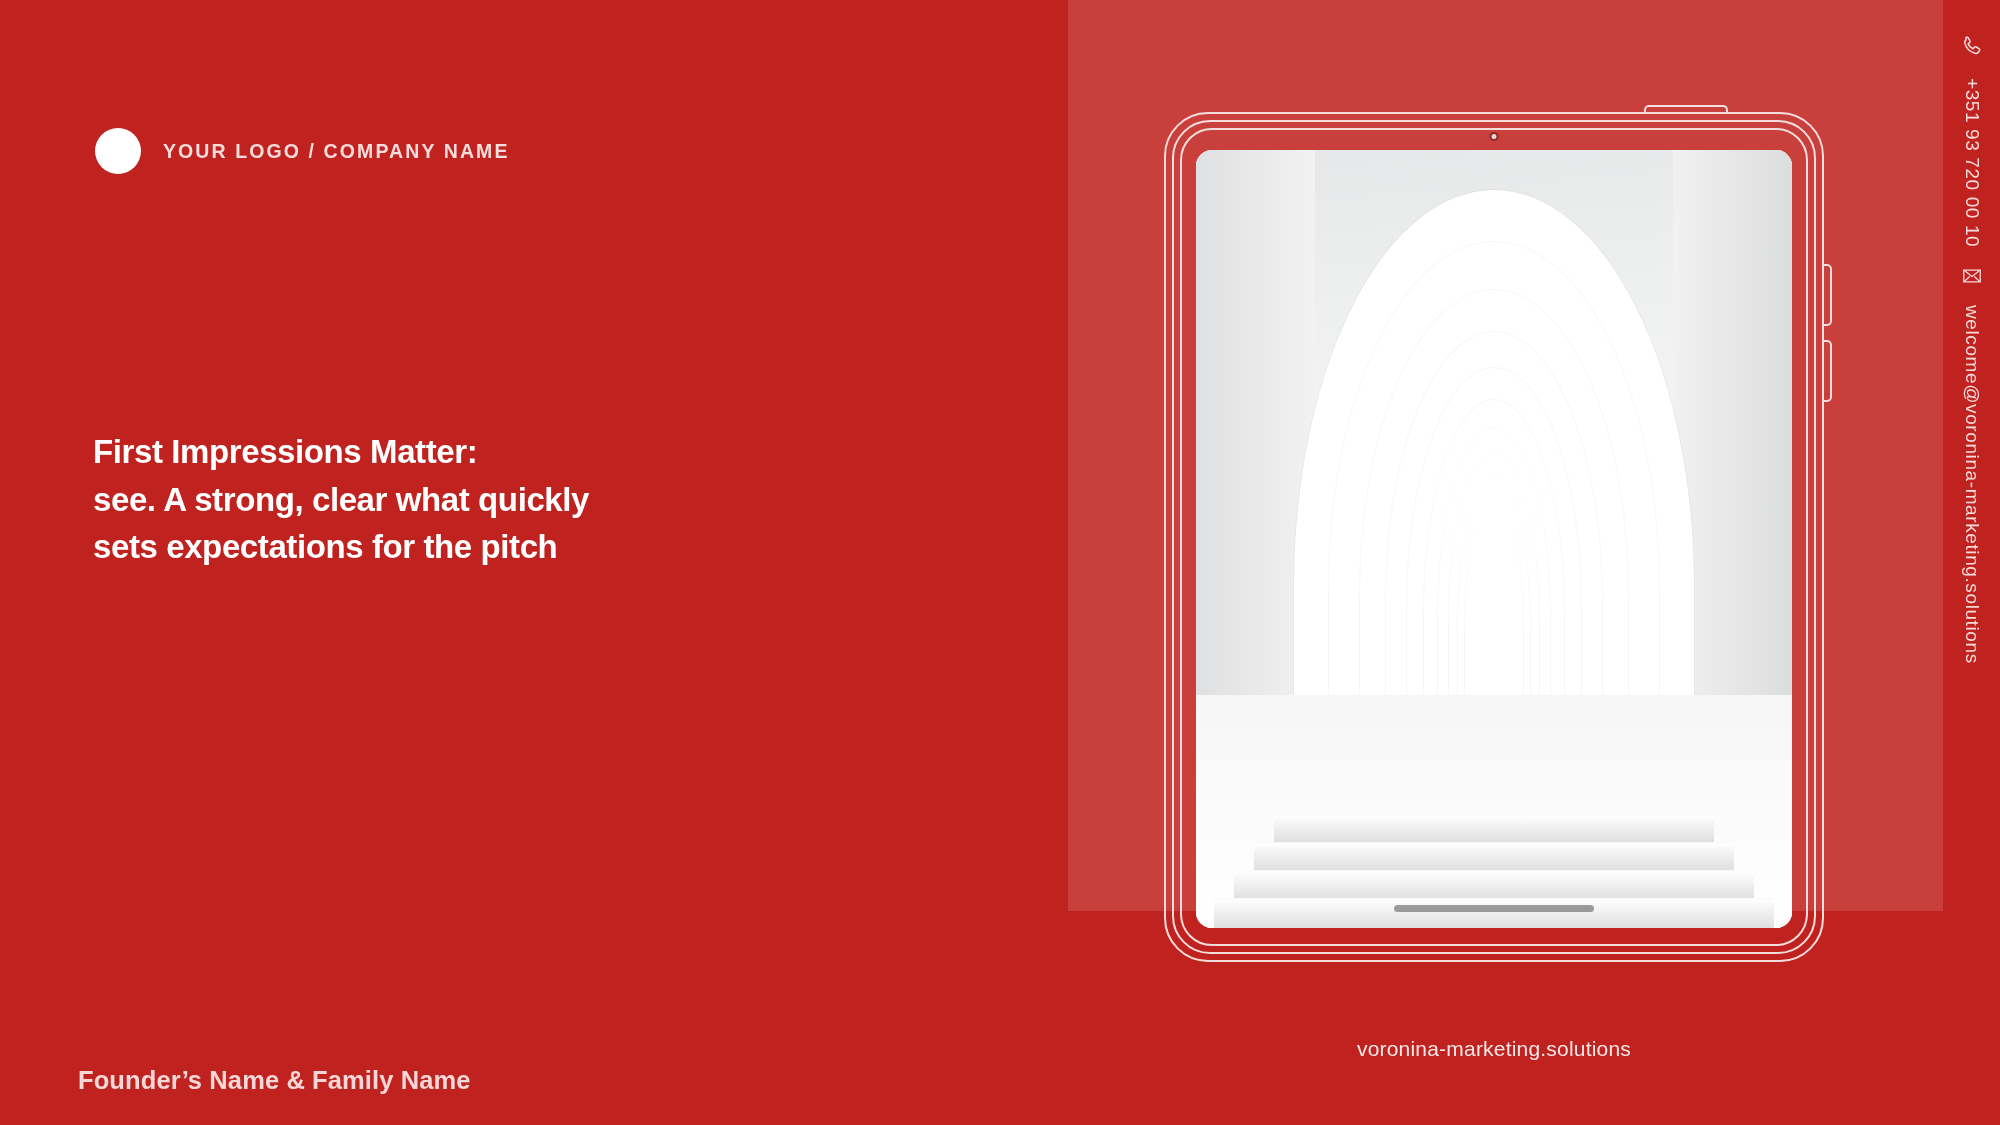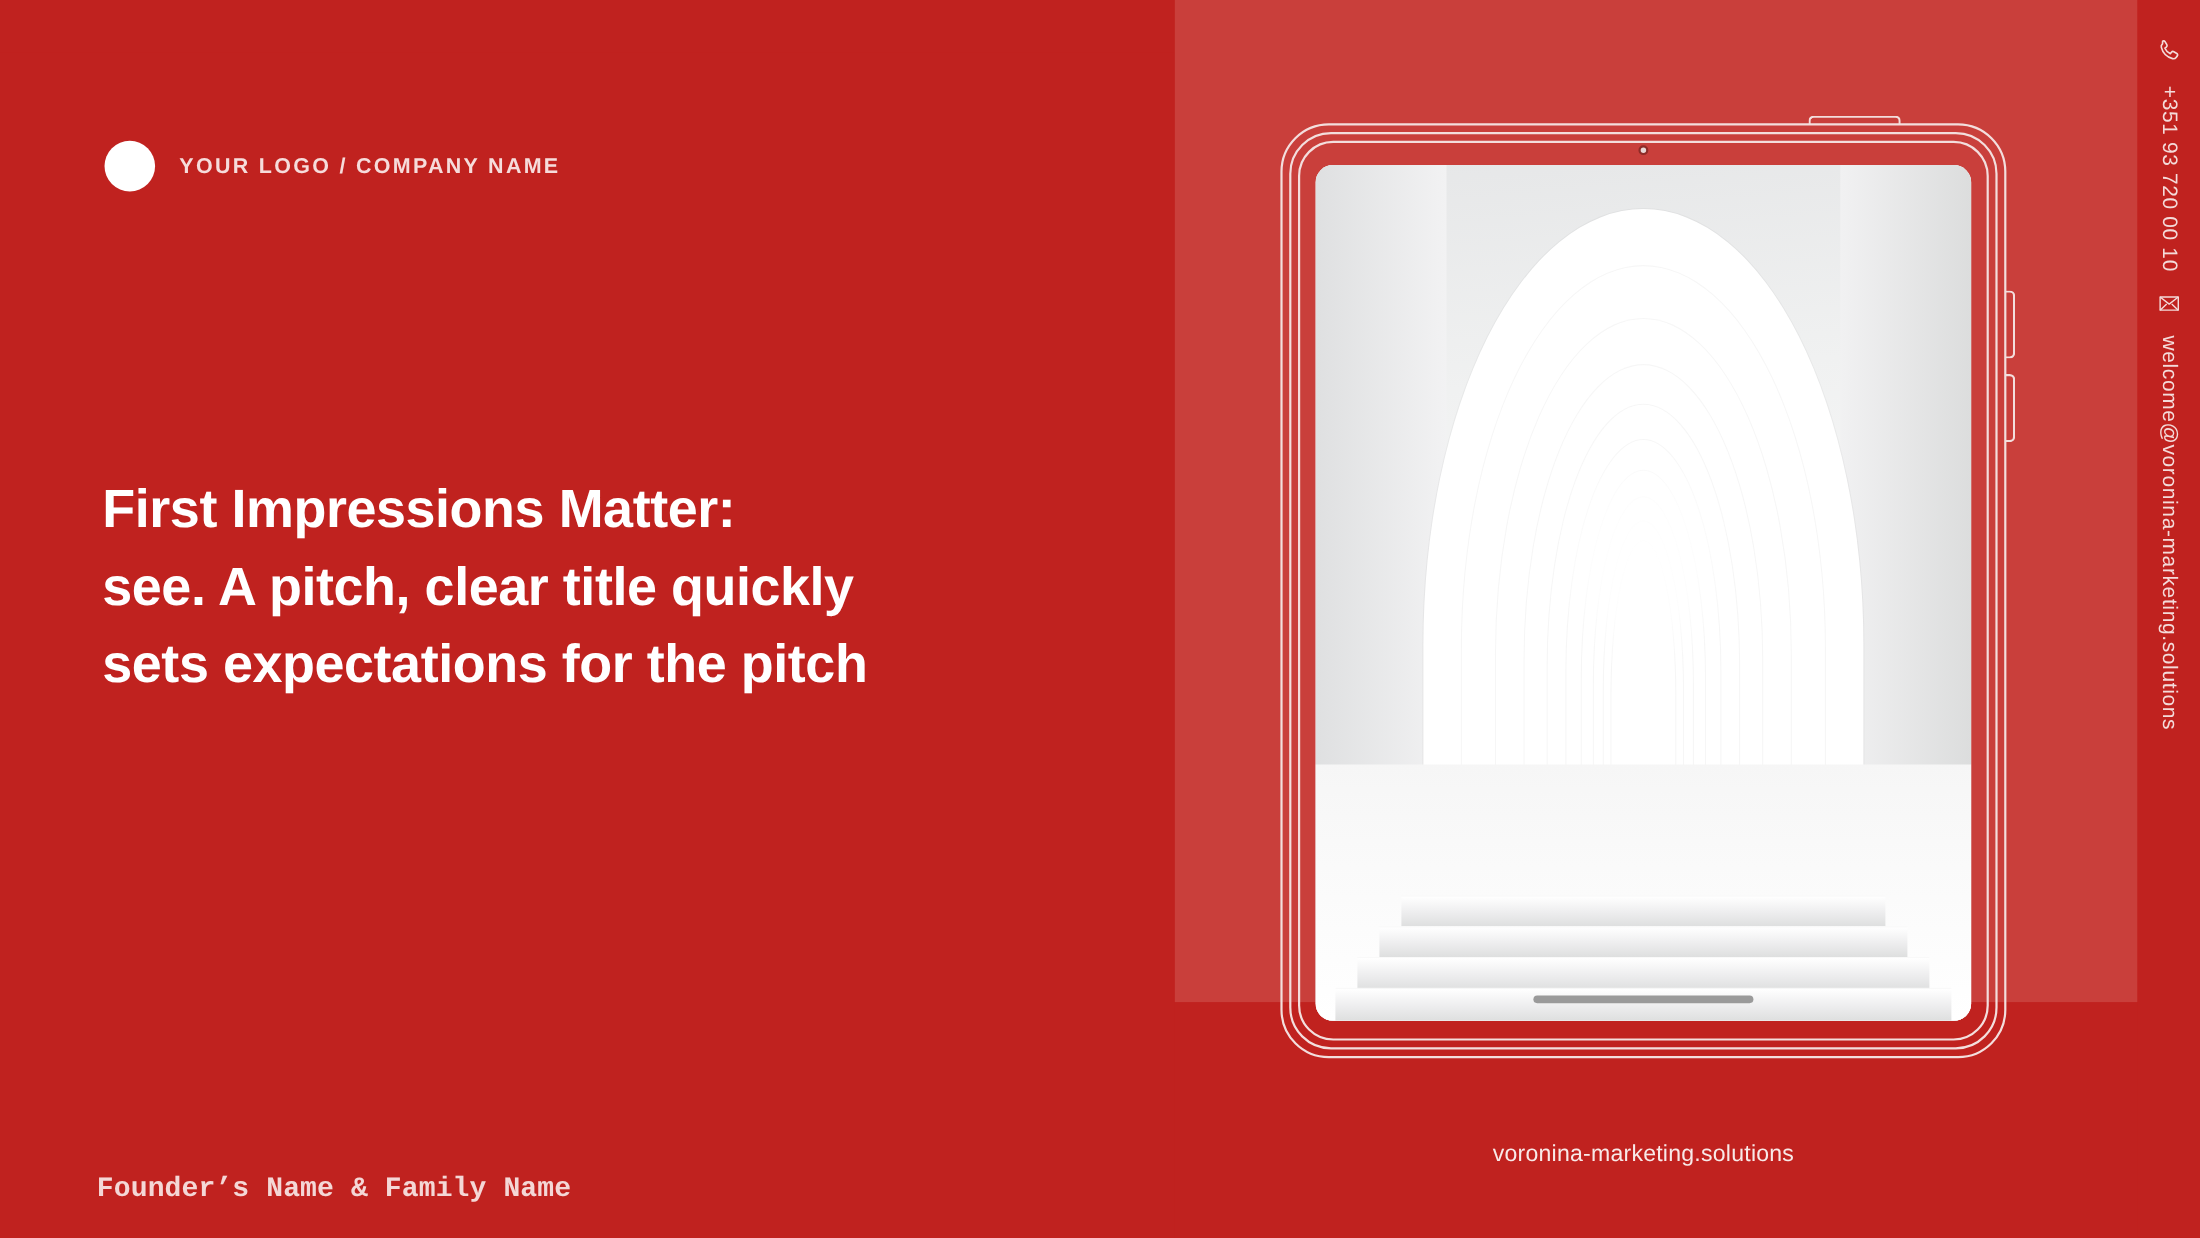--- a/index.html
+++ b/index.html
@@ -43,38 +43,37 @@
     color:#f6dcdb;
     white-space:nowrap;
   }
 
   .headline {
     position:absolute;
     left:93px; top:380px;
     width:920px;
   }
   .headline-line {
-    font-size:49px;
+    font-size:33px;
     font-weight:700;
     line-height:1.44;
     color:#ffffff;
     letter-spacing:-0.4px;
     white-space:nowrap;
     font-stretch:condensed;
   }
 
   .founder {
     position:absolute;
-    left:88px; top:1018px;
+    left:78px; top:1018px;
     font-size:25.5px;
     font-weight:700;
     color:#f4d7d6;
     letter-spacing:0.1px;
     white-space:nowrap;
-    font-family:Liberation Mono, monospace;
   }
 
   
   .right-panel {
     position:relative;
     flex:1 1 auto;
     height:911px;
     background:#c93f3b;
   }
 
@@ -234,21 +233,21 @@
 
   <div class="left-panel">
 
     <div class="logo-row">
       <div class="logo-mark"></div>
       <div class="logo-text">YOUR LOGO / COMPANY NAME</div>
     </div>
 
     <div class="headline">
       <div class="headline-line">First Impressions Matter:</div>
-      <div class="headline-line">see. A pitch, clear title quickly</div>
+      <div class="headline-line">see. A strong, clear what quickly</div>
       <div class="headline-line">sets expectations for the pitch</div>
     </div>
 
     <div class="founder">Founder’s Name &amp; Family Name</div>
   </div>
 
   <div class="right-panel">
 
     <div class="device">
       <div class="frame-outer"></div>

